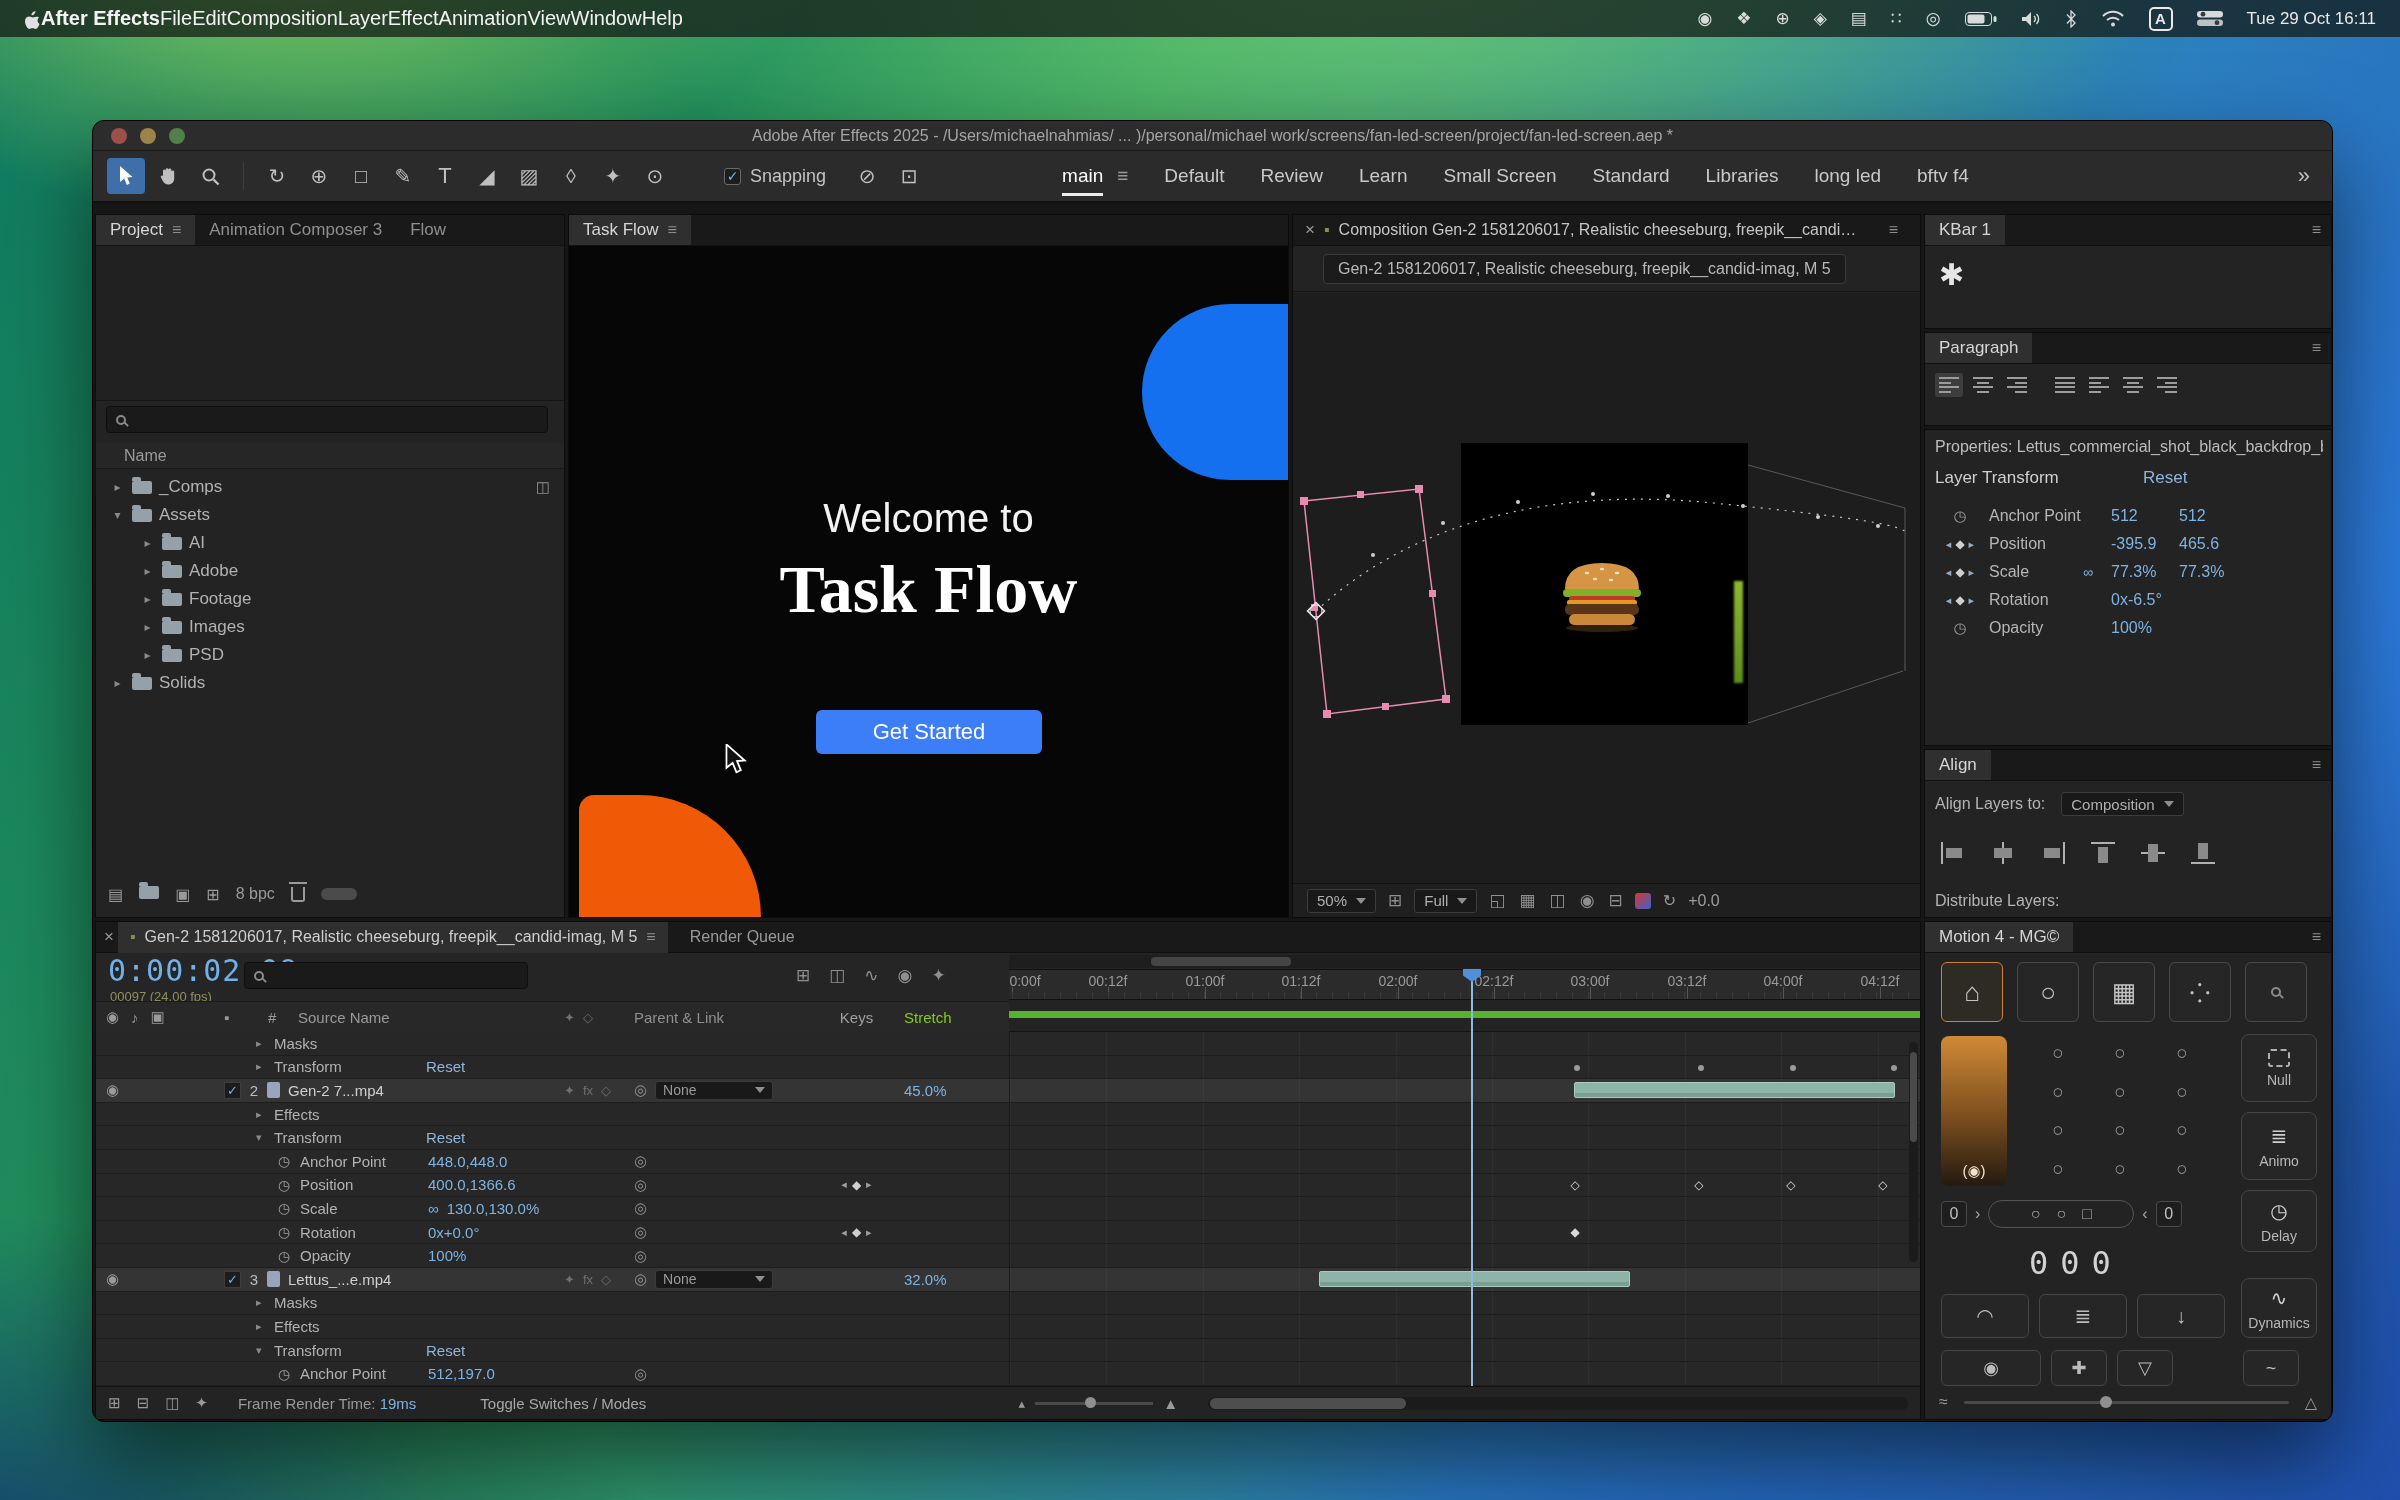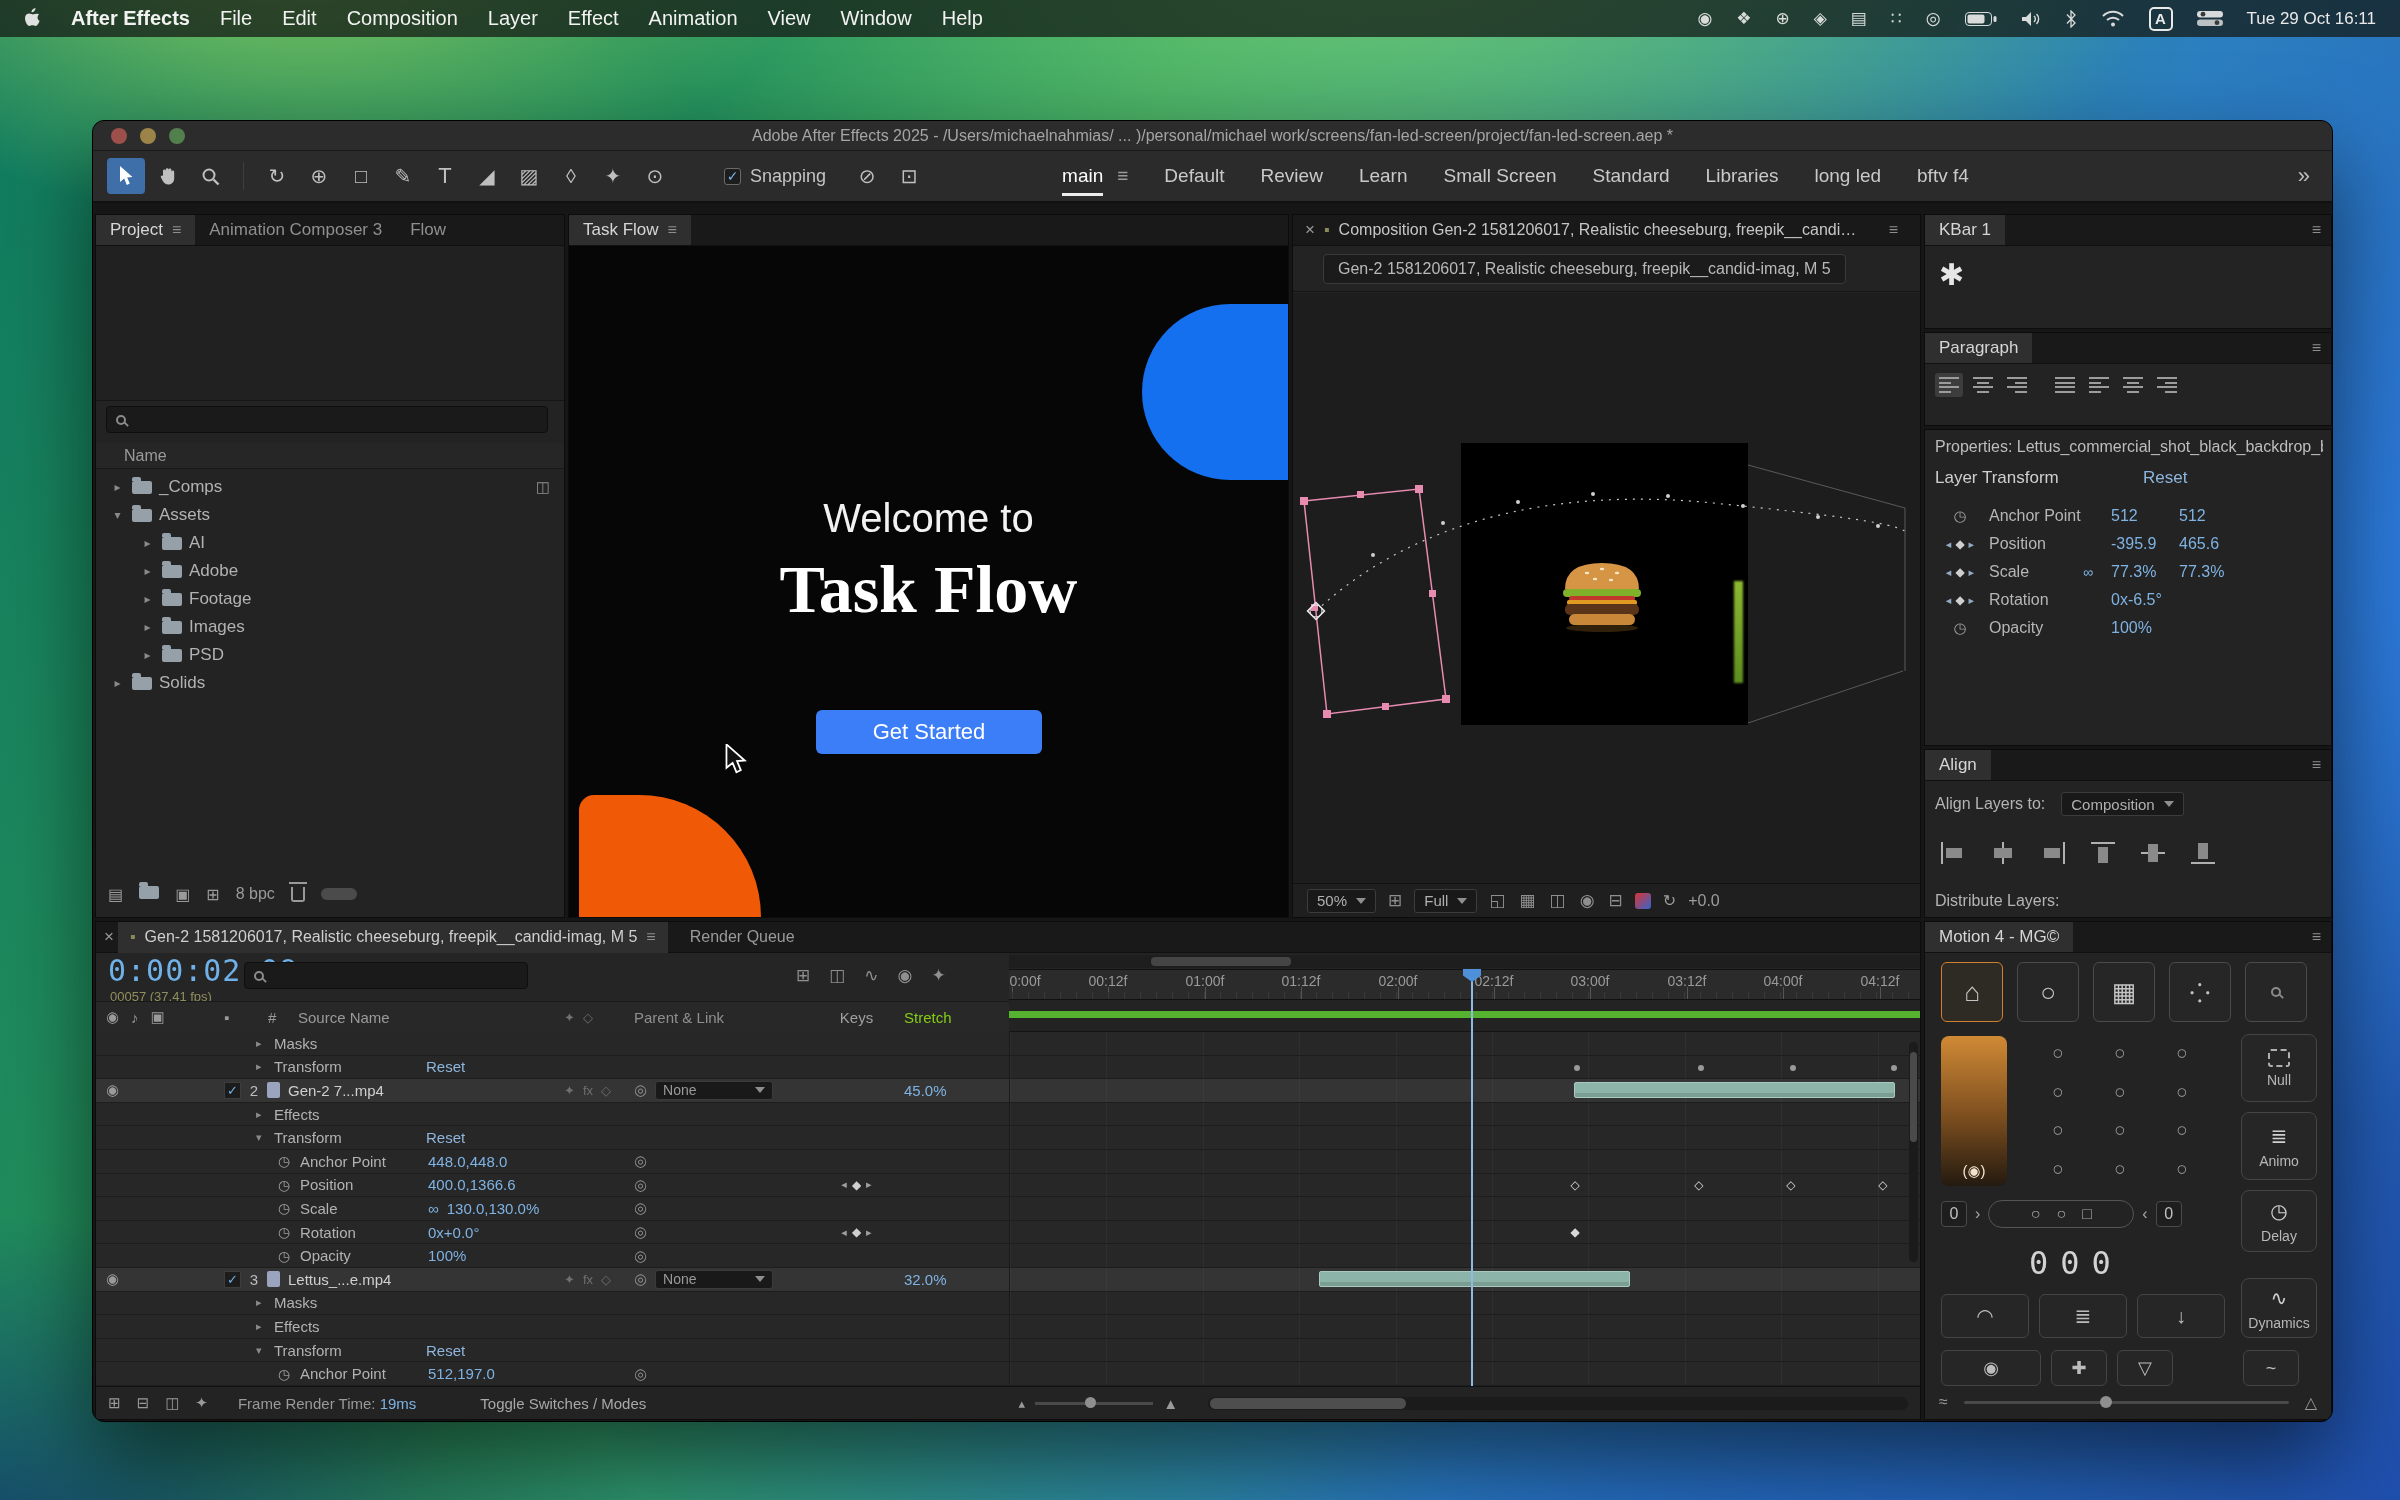--- a/index.html
+++ b/index.html
@@ -9,21 +9,21 @@
 
 .desktop{position:absolute;inset:0;background:
  radial-gradient(900px 520px at 12% -6%, rgba(150,215,95,.95), transparent 60%),
  radial-gradient(1300px 620px at 58% -4%, rgba(120,210,120,.85), transparent 60%),
  radial-gradient(1100px 900px at 103% 38%, rgba(45,125,225,.95), transparent 62%),
  radial-gradient(1300px 760px at -4% 112%, rgba(12,32,115,.98), transparent 62%),
  radial-gradient(1000px 600px at 70% 115%, rgba(30,90,200,.9), transparent 60%),
  linear-gradient(118deg,#0f7a60,#2f9e5a 38%,#2b7fc0 70%,#1f4fae)}
 
 .menubar{position:absolute;top:0;left:0;right:0;height:37px;background:rgba(20,26,22,.74);display:flex;align-items:center;justify-content:space-between;padding:0 24px;color:#f2f2f2;font-size:20px;z-index:50}
-.mb-left{display:flex;align-items:flex-start;gap:30px}
+.mb-left{display:flex;align-items:flex-end;}
 .mb-app{font-weight:bold}
 .mb-right{display:flex;align-items:center;gap:24px;font-size:17px;color:#e9e9e9}
 .mb-ic{opacity:.92;display:flex;align-items:center}
 .abadge{width:24px;height:24px;border:2px solid #e9e9e9;border-radius:5px;display:flex;align-items:center;justify-content:center;font-size:15px;font-weight:bold}
 
 .aewin{position:absolute;left:92px;top:120px;width:2241px;height:1302px;background:#161616;border-radius:12px;box-shadow:0 40px 90px rgba(0,0,0,.55);overflow:hidden;border:1px solid #000;z-index:10}
 .titlebar{position:absolute;top:0;left:0;right:0;height:30px;background:#2c2c2c;display:flex;align-items:center;justify-content:center;color:#a5a5a5;font-size:16px;border-bottom:1px solid #1a1a1a}
 .lights{position:absolute;left:18px;top:7px;display:flex;gap:13px}
 .light{width:16px;height:16px;border-radius:50%}
 .l-r{background:#9c5049}.l-y{background:#9c8449}.l-g{background:#52804d}
@@ -706,21 +706,21 @@
         <div class="tl-activetab">
           <span style="color:#8a8a5a">▪</span>
           <span>Gen-2 1581206017, Realistic cheeseburg, freepik__candid-imag, M 5</span>
           <span class="mglyph">≡</span>
         </div>
         <span class="tl-rq">Render Queue</span>
       </div>
 
       <div class="tl-head">
         <span class="tcode">0:00:02:09</span>
-        <span class="tframe">00057 (37.41 fps)</span>
+        <span class="tframe">00097 (24.00 fps)</span>
         <div class="tlsearch">
             <span class="mag"></span>
           </div>
         <div class="tlhicons">
           <span>⊞</span>
           <span>◫</span>
           <span>∿</span>
           <span>◉</span>
           <span>✦</span>
         </div>

